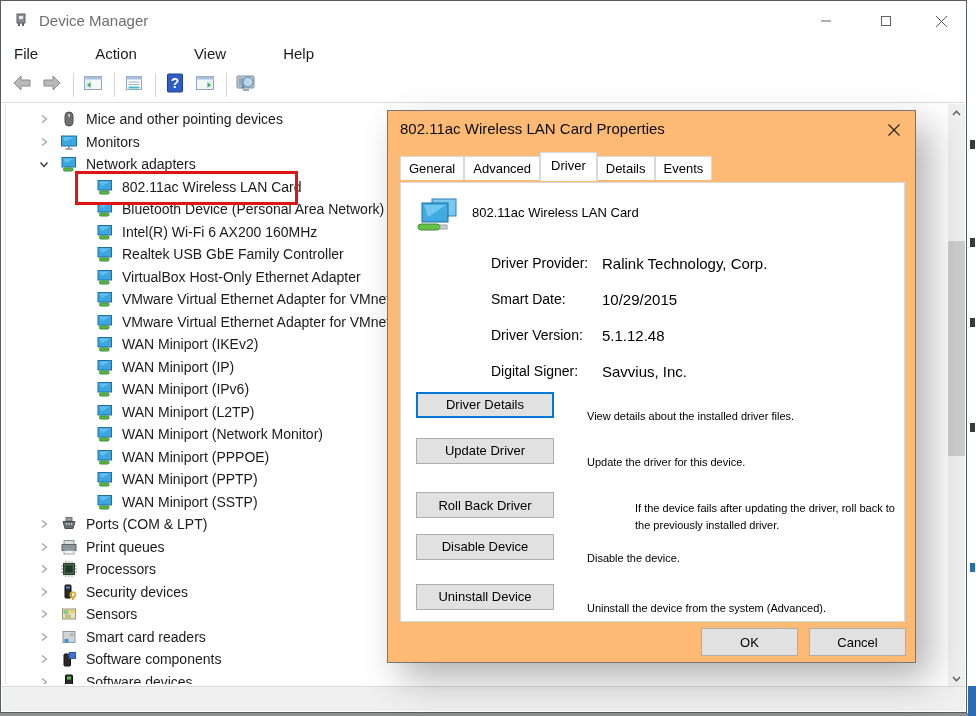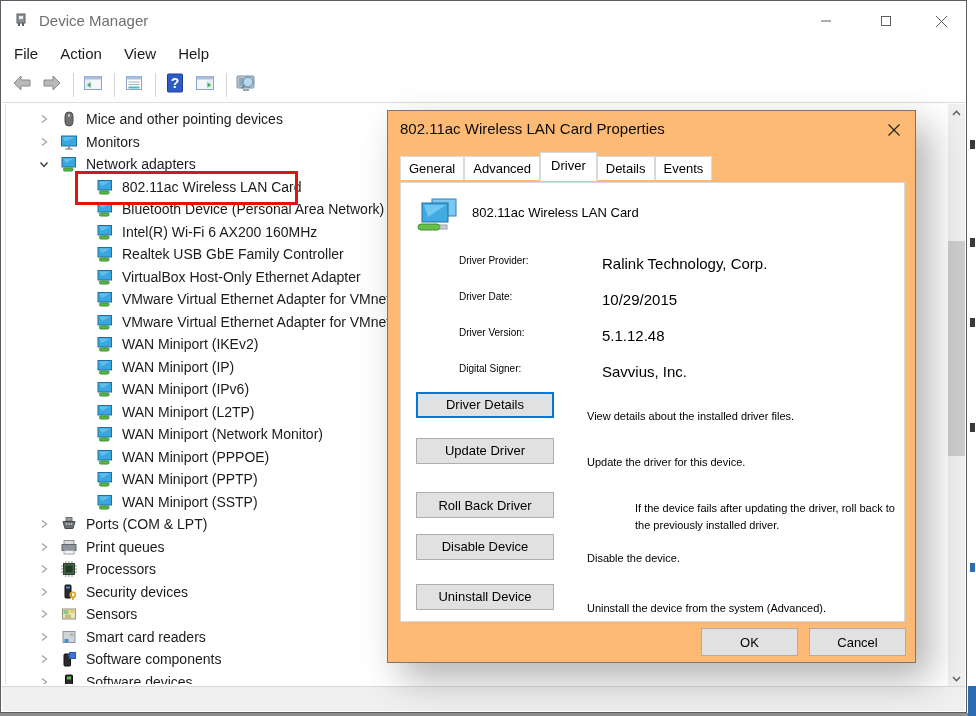--- a/index.html
+++ b/index.html
@@ -11,21 +11,21 @@
   }
   
   .window{position:absolute;left:0;top:0;width:967px;height:713px;box-sizing:border-box;
     border:1px solid #585c63;background:#fff;}
   .titlebar{position:absolute;left:0;top:0;right:0;height:40px;background:#fff;}
   .title-icon{position:absolute;left:12px;top:11px;width:16px;height:16px;}
   .title-text{position:absolute;left:38px;top:0;line-height:40px;font-size:15px;color:#6e6e6e;}
   .win-btn{position:absolute;top:0;width:45px;height:40px;display:flex;align-items:center;justify-content:center;}
   .win-btn.min{right:118px}.win-btn.max{right:58px}.win-btn.close{right:2px}
   
-  .menubar{position:absolute;left:2px;top:40px;right:2px;height:26px;display:flex;}
+  .menubar{position:absolute;left:2px;top:40px;right:2px;height:26px;display:flex;gap:35px;}
   .menu-item{padding:0 11px;line-height:26px;font-size:15px;color:#1b1b1b;}
   
   .toolbar{position:absolute;left:1px;top:66px;right:1px;height:36px;display:flex;align-items:center;
     padding-left:6px;border-bottom:1px solid #dcdcdc;box-sizing:border-box;background:#fff;}
   .tb-btn{width:28px;height:28px;display:flex;align-items:center;justify-content:center;margin-right:2px;}
   .tb-sep{width:1px;height:24px;background:#d4d4d4;margin:0 5px;}
   
   .tree-pane{position:absolute;left:4px;top:103px;right:19px;bottom:28px;overflow:hidden;
     border-left:1px solid #e3e3e3;background:#fff;padding-top:4px;box-sizing:border-box;}
   .tree-row{height:22.5px;display:flex;align-items:center;white-space:nowrap;}
@@ -55,21 +55,21 @@
   .dlg-close{position:absolute;right:10px;top:9px;width:22px;height:20px;display:flex;align-items:center;justify-content:center;}
   .dlg-tabs{position:absolute;left:12px;top:45px;display:flex;align-items:flex-end;z-index:3;}
   .tab{border:1px solid #d9d9d9;border-bottom:none;background:#fff;height:23px;line-height:23px;
     padding:0 8px;font-size:13px;margin-right:0;position:relative;}
   .tab.active{height:27px;line-height:26px;background:#fff;z-index:4;margin-top:-4px;padding:0 10px;
     border:1px solid #d9d9d9;border-bottom:none;box-shadow:0 1px 0 #fff;}
   .tab-page{position:absolute;left:12px;top:71px;width:505px;height:440px;border:1px solid #d9d9d9;background:#fff;box-sizing:border-box;}
   .device-icon{position:absolute;left:14px;top:13px;}
   .device-name{position:absolute;left:71px;top:22px;font-size:13px;}
   .info-row{position:absolute;left:0;width:100%;}
-  .info-label{position:absolute;left:58px;font-size:10px;}
+  .info-label{position:absolute;left:90px;font-size:14px;}
   .info-value{position:absolute;left:201px;font-size:15px;}
   .action-row{position:absolute;left:15px;width:482px;display:flex;align-items:center;}
   .btn{background:#e1e1e1;border:1px solid #adadad;font-size:13px;color:#000;
     font-family:"Liberation Sans", sans-serif;display:flex;align-items:center;justify-content:center;box-sizing:border-box;}
   .action-btn{width:138px;height:26px;flex:none;}
   .action-btn.focused{border:1px solid #0078d7;box-shadow:inset 0 0 0 1px #0078d7;}
   .action-desc{margin-left:33px;width:311px;font-size:11px;line-height:17px;margin-top:24px;}
   .footer-btn{position:absolute;width:97px;height:28px;top:517px;}
   .footer-btn.ok{left:313px;}
   .footer-btn.cancel{left:421px;}
@@ -552,21 +552,21 @@
         <rect x="25" y="29" width="7" height="4" fill="#c9cdd1" stroke="#9aa0a6"></rect>
       </svg>
     </span>
     <span class="device-name">802.11ac Wireless LAN Card</span>
     <div id="info-rows">
         <div class="info-row" style="top: 72px;">
           <span class="info-label">Driver Provider:</span>
           <span class="info-value">Ralink Technology, Corp.</span>
         </div>
         <div class="info-row" style="top: 108px;">
-          <span class="info-label">Driver Date:</span>
+          <span class="info-label">Smart Date:</span>
           <span class="info-value">10/29/2015</span>
         </div>
         <div class="info-row" style="top: 144px;">
           <span class="info-label">Driver Version:</span>
           <span class="info-value">5.1.12.48</span>
         </div>
         <div class="info-row" style="top: 180px;">
           <span class="info-label">Digital Signer:</span>
           <span class="info-value">Savvius, Inc.</span>
         </div>

